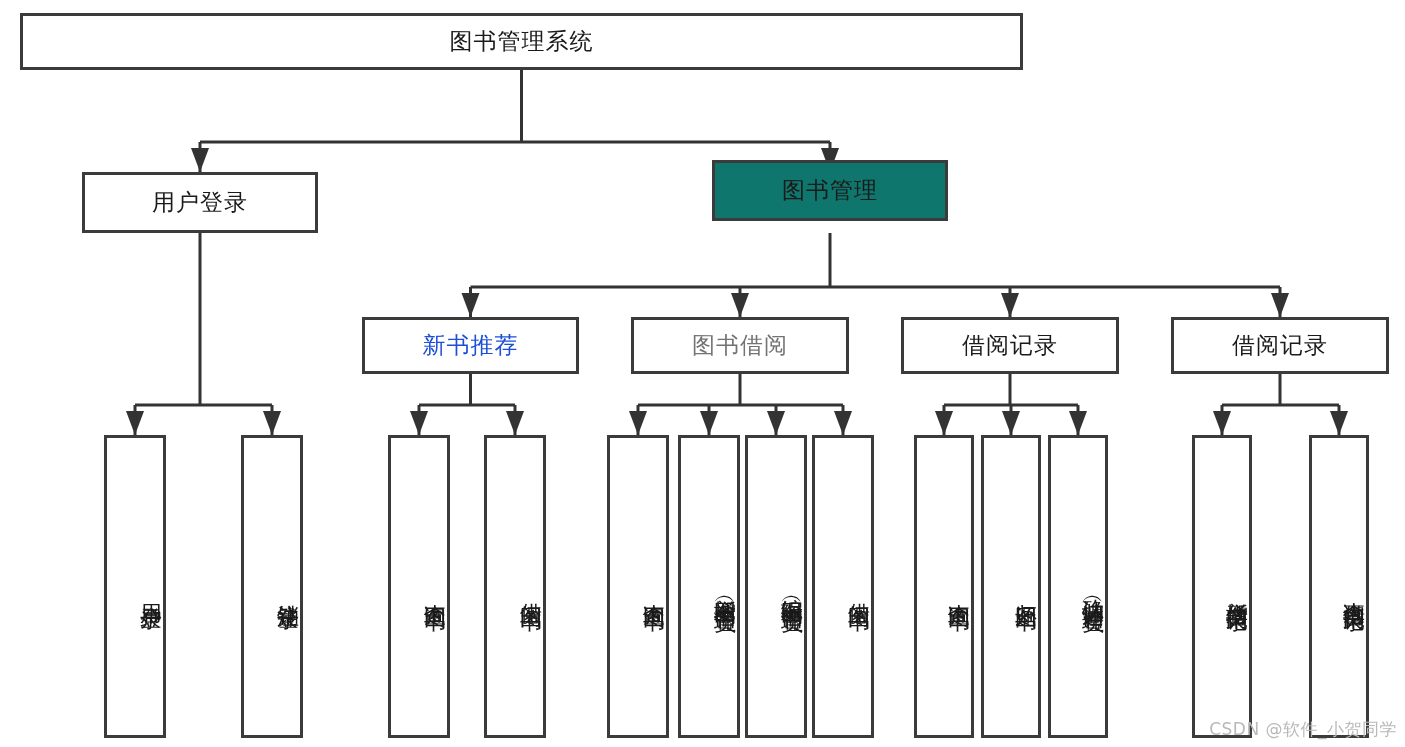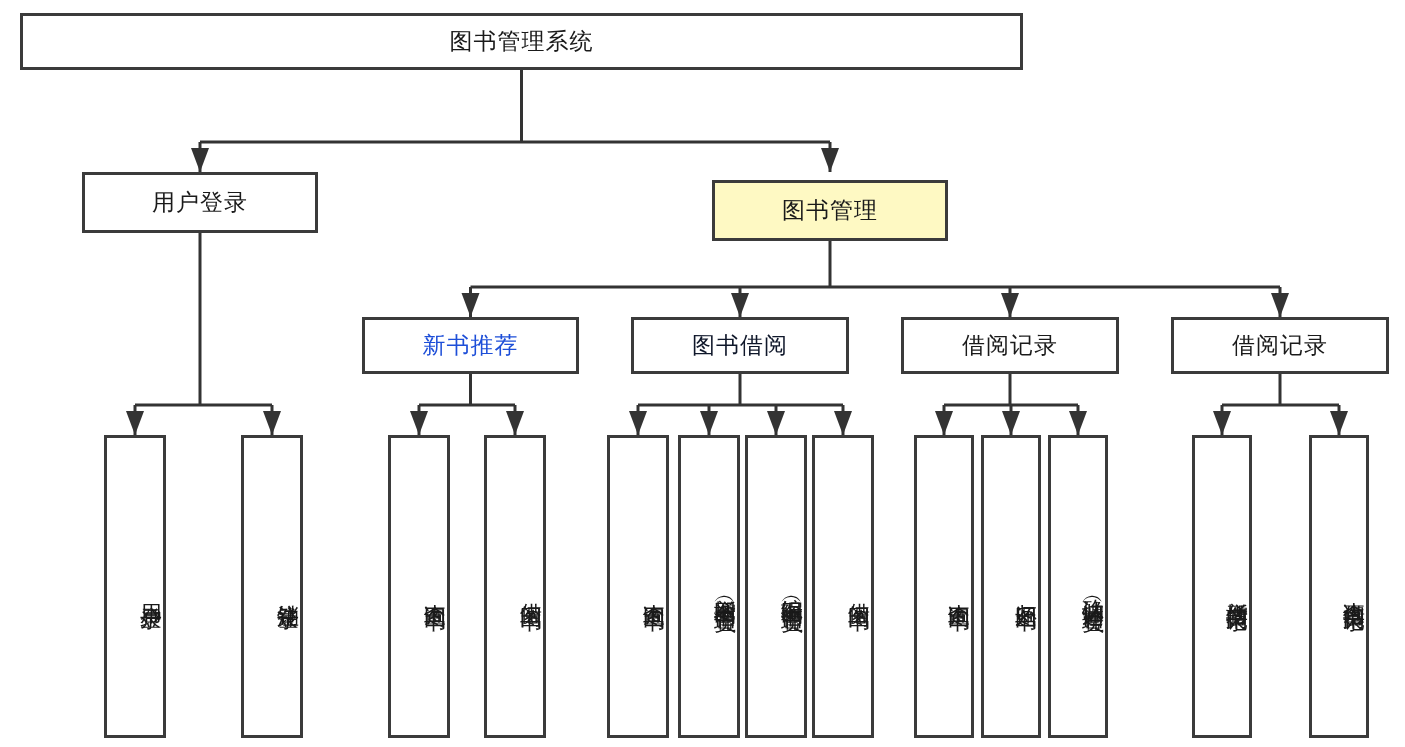--- a/index.html
+++ b/index.html
@@ -124,27 +124,27 @@
       <line x1="1339" y1="405" x2="1339" y2="435" stroke="#333333" stroke-width="3"></line>
       <polygon points="1330,411 1348,411 1339,435" fill="#333333"></polygon>
     </svg>
   <div id="nodes">
       <div class="node horiz" style="left: 20px; top: 13px; width: 1003px; height: 57px; border-color: rgb(59, 59, 59); background: rgb(255, 255, 255); color: rgb(26, 26, 26);">
         <span class="label">图书管理系统</span>
       </div>
       <div class="node horiz" style="left: 82px; top: 172px; width: 236px; height: 61px; border-color: rgb(59, 59, 59); background: rgb(255, 255, 255); color: rgb(26, 26, 26);">
         <span class="label">用户登录</span>
       </div>
-      <div class="node horiz" style="left: 712px; top: 180px; width: 236px; height: 61px; border-color: rgb(59, 59, 59); background: #fef9c3; color: rgb(26, 26, 26);">
+      <div class="node horiz" style="left: 712px; top: 160px; width: 236px; height: 61px; border-color: rgb(59, 59, 59); background: #0f766e; color: rgb(26, 26, 26);">
         <span class="label">图书管理</span>
       </div>
       <div class="node horiz" style="left: 362px; top: 317px; width: 217px; height: 57px; border-color: rgb(59, 59, 59); background: rgb(255, 255, 255); color: #1d4ed8;">
         <span class="label">新书推荐</span>
       </div>
-      <div class="node horiz" style="left: 631px; top: 317px; width: 218px; height: 57px; border-color: rgb(59, 59, 59); background: rgb(255, 255, 255); color: #0f172a;">
+      <div class="node horiz" style="left: 631px; top: 317px; width: 218px; height: 57px; border-color: rgb(59, 59, 59); background: rgb(255, 255, 255); color: #737373;">
         <span class="label">图书借阅</span>
       </div>
       <div class="node horiz" style="left: 901px; top: 317px; width: 218px; height: 57px; border-color: rgb(59, 59, 59); background: rgb(255, 255, 255); color: rgb(26, 26, 26);">
         <span class="label">借阅记录</span>
       </div>
       <div class="node horiz" style="left: 1171px; top: 317px; width: 218px; height: 57px; border-color: rgb(59, 59, 59); background: rgb(255, 255, 255); color: rgb(26, 26, 26); text-align: right;">
         <span class="label">借阅记录</span>
       </div>
       <div class="node vert" style="left: 104px; top: 435px; width: 62px; height: 303px; border-color: rgb(59, 59, 59); background: rgb(255, 255, 255); color: rgb(26, 26, 26);">
         <span class="label">用户登录</span>
@@ -179,13 +179,14 @@
       <div class="node vert" style="left: 1048px; top: 435px; width: 60px; height: 303px; border-color: rgb(59, 59, 59); background: rgb(255, 255, 255); color: rgb(26, 26, 26);">
         <span class="label">确认归还（管理员）</span>
       </div>
       <div class="node vert" style="left: 1192px; top: 435px; width: 60px; height: 303px; border-color: rgb(59, 59, 59); background: rgb(255, 255, 255); color: rgb(26, 26, 26);">
         <span class="label">新增借阅记录</span>
       </div>
       <div class="node vert" style="left: 1309px; top: 435px; width: 60px; height: 303px; border-color: rgb(59, 59, 59); background: rgb(255, 255, 255); color: rgb(26, 26, 26);">
         <span class="label">查询借阅记录</span>
       </div>
     </div>
+  <div id="watermark">CSDN @软件_小贺同学</div>
 </div>
 
 </body></html>

